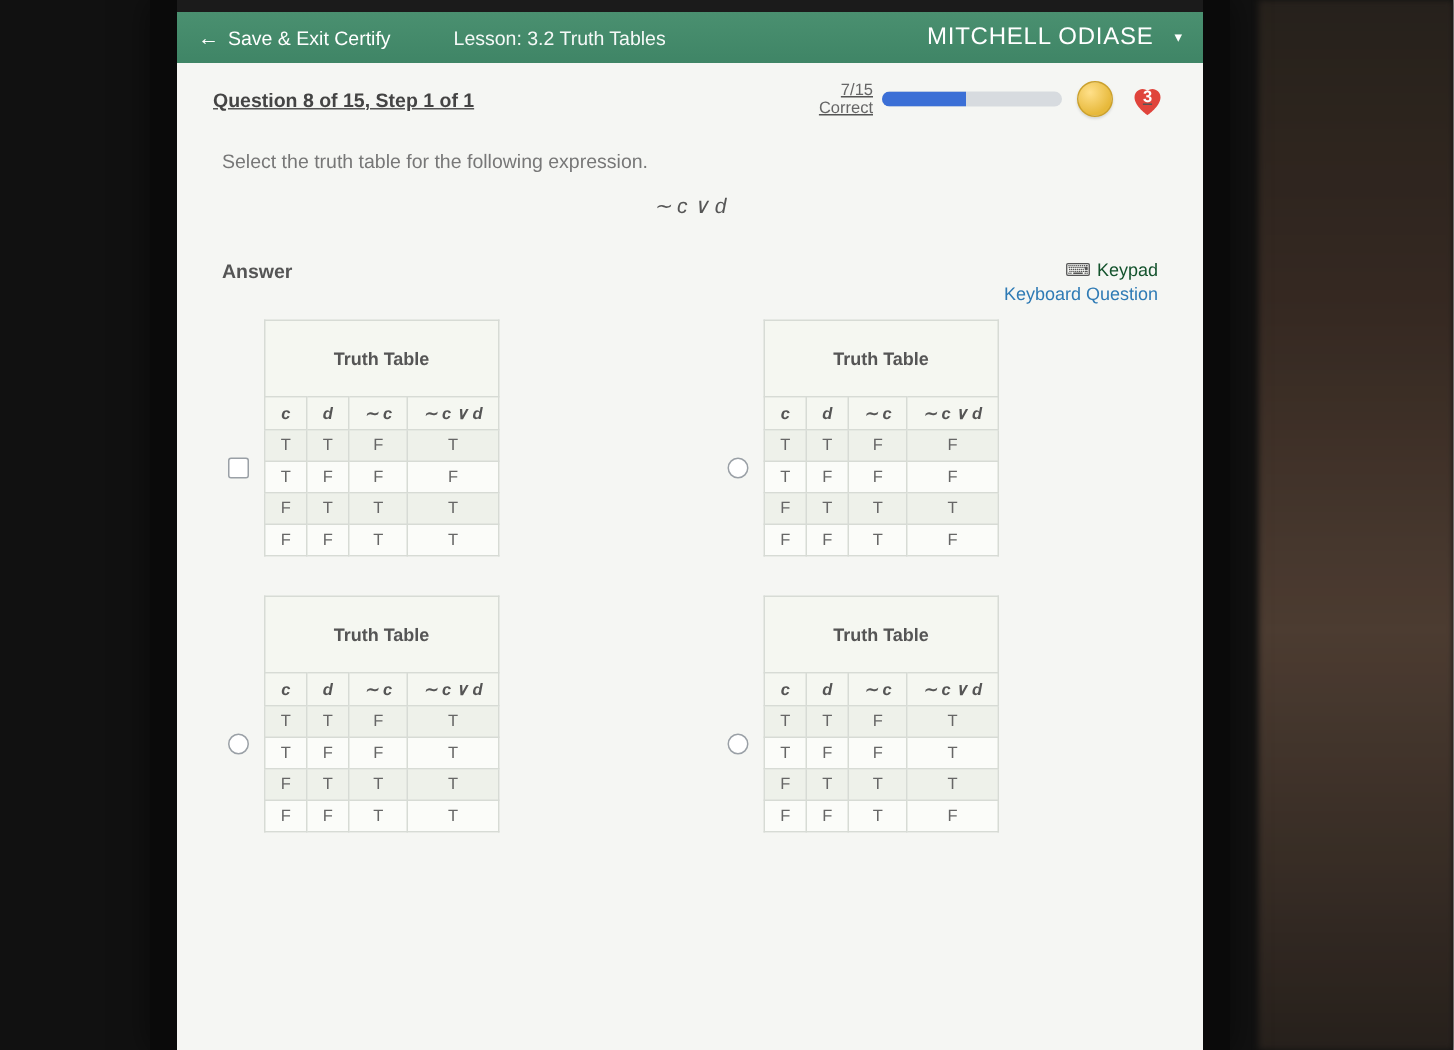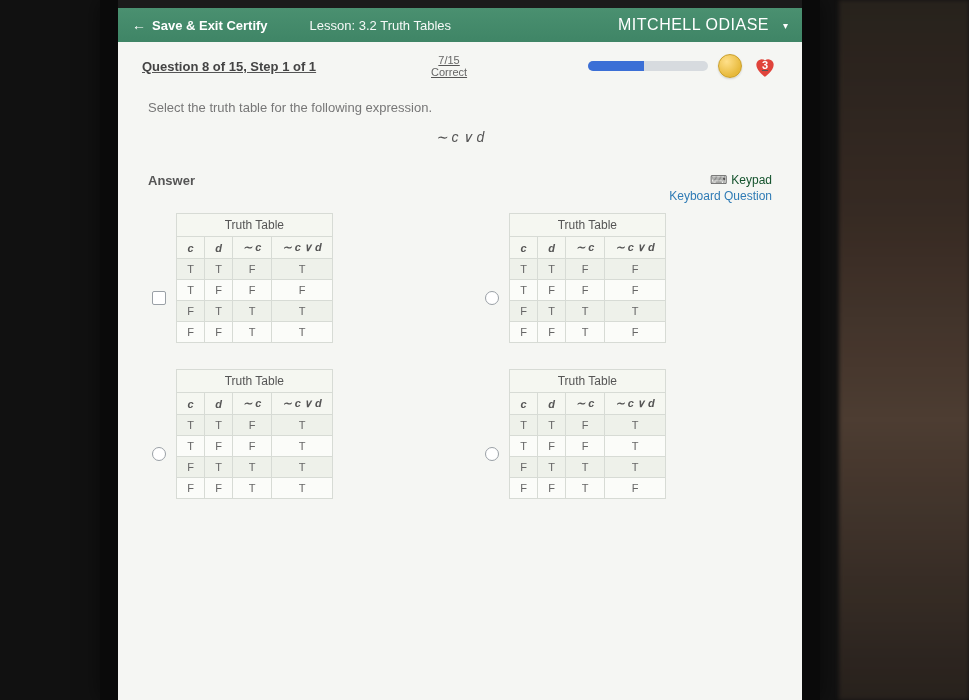--- a/index.html
+++ b/index.html
@@ -43,34 +43,34 @@
   .header {
     background: linear-gradient(#4a9070,#3f8566);
     color: #fff;
     display: flex;
     align-items: center;
     height: 34px;
     padding: 0 14px;
     font-size: 13px;
   }
   .header .back { font-size:14px; margin-right:6px; }
-  .header .save { font-weight:700; margin-right:18px; }
+  .header .save { font-weight:400; margin-right:18px; }
   .header .lesson { opacity:.95; flex:1;padding-left:24px; }
   .header .user { font-size:16px; letter-spacing:.5px; }
   .header .caret { margin-left:14px; font-size:10px;}
   .qbar {
     display:flex;
     align-items:center;
     padding: 12px 24px 4px 24px;
     font-size:13px;
     color:#555;
     text-decoration:underline;
   }
   .qbar .qtitle { font-weight:600; color:#444; flex:0 0 auto; }
-  .qbar .center { flex:1; text-align:center; font-size:11px; color:#666; }
+  .qbar .center { flex:1; text-align:right; font-size:11px; color:#666; }
   .qbar .center .score { display:block; }
   .qbar .center .correct { display:block; font-size:11px; }
   .progress-wrap { display:flex; align-items:center; gap:10px; }
   .progress {
     width:120px; height:10px; border-radius:5px;
     background:#d7dbdf; overflow:hidden;
     margin-left:6px;
   }
   .progress .fill { height:100%; background:#3b6fd6; width:47%; }
   .coin {
@@ -114,21 +114,21 @@
   }
   .radio.sq { border-radius:2px; }
   .ttable {
     border:1px solid #d7dbd5;
     background:#fbfcf9;
     font-size:11px;
     color:#666;
     border-collapse:collapse;
   }
   .ttable caption {
-    font-weight:400; color:#555; padding:4px 0; font-size:12px;
+    font-weight:700; color:#555; padding:18px 0; font-size:12px;
     border:1px solid #d7dbd5; border-bottom:none; background:#f5f7f1;
   }
   .ttable th, .ttable td {
     border:1px solid #d7dbd5;
     padding:4px 10px;
     text-align:center;
     font-weight:400;
     min-width:28px;
   }
   .ttable th { font-style:italic; font-weight:700; color:#555; background:#f5f7f1;}

